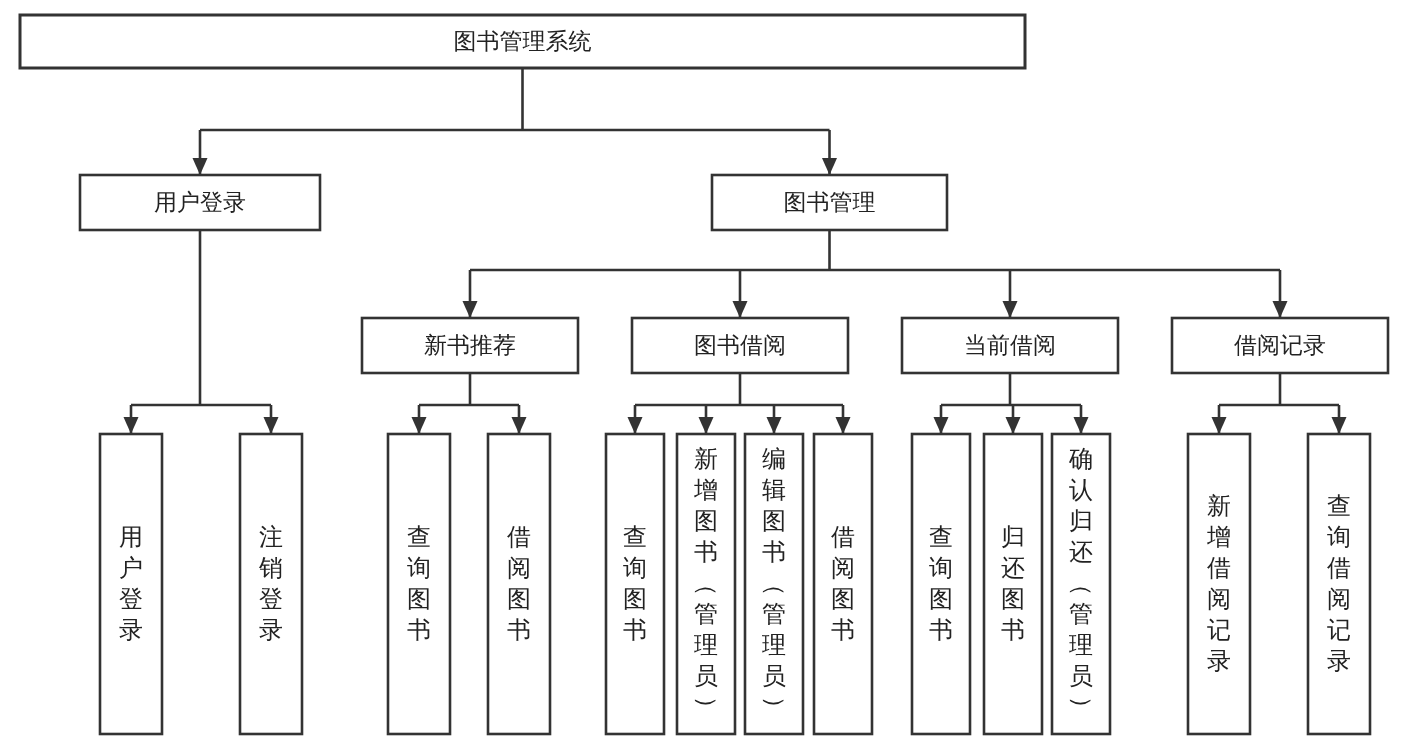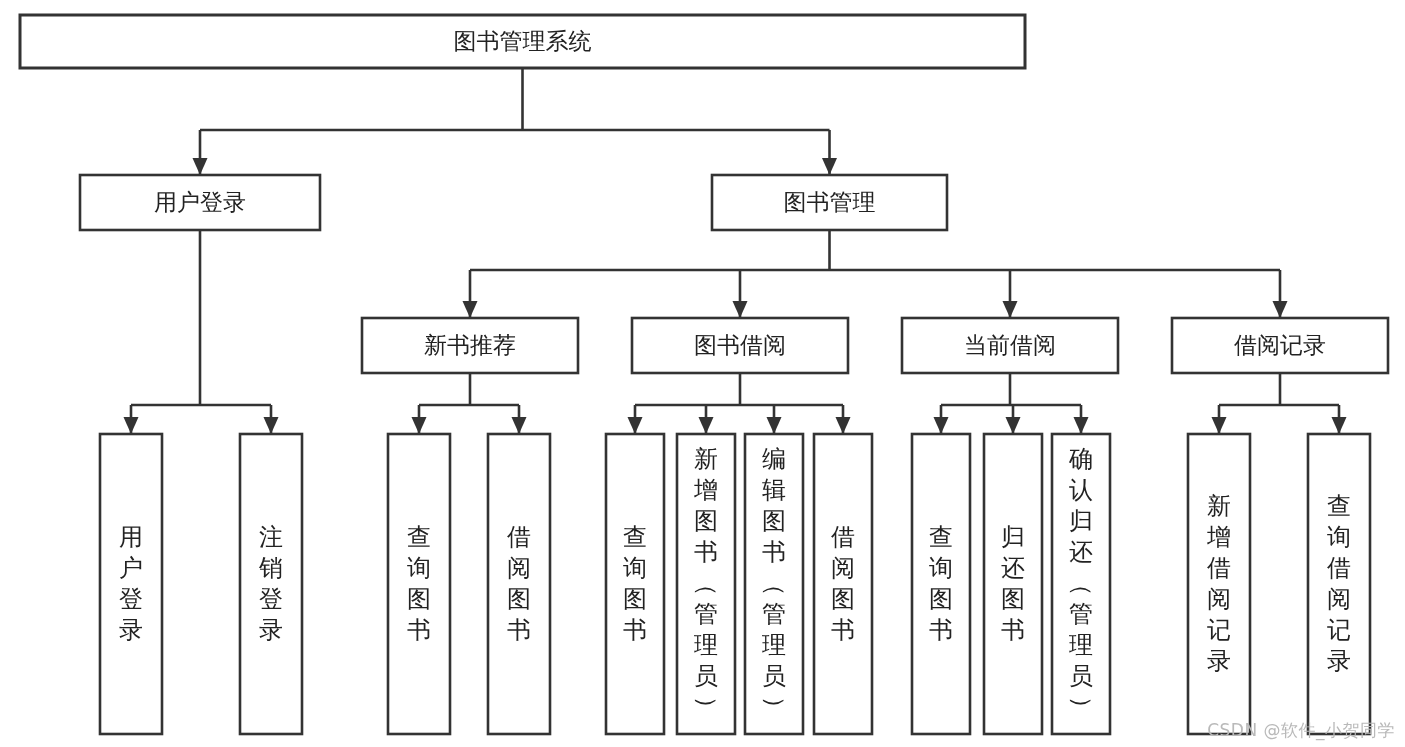--- a/index.html
+++ b/index.html
@@ -261,14 +261,13 @@
           <rect x="1308" y="434" width="62" height="300" class="node-rect"></rect>
           <text x="1339" y="506.5" class="node-label vertical-char">查</text>
           <text x="1339" y="537.5" class="node-label vertical-char">询</text>
           <text x="1339" y="568.5" class="node-label vertical-char">借</text>
           <text x="1339" y="599.5" class="node-label vertical-char">阅</text>
           <text x="1339" y="630.5" class="node-label vertical-char">记</text>
           <text x="1339" y="661.5" class="node-label vertical-char">录</text>
         </g>
       </g>
   </svg>
-  <div class="watermark">CSDN @软件_小贺同学</div>
 </div>
 
 </body></html>

